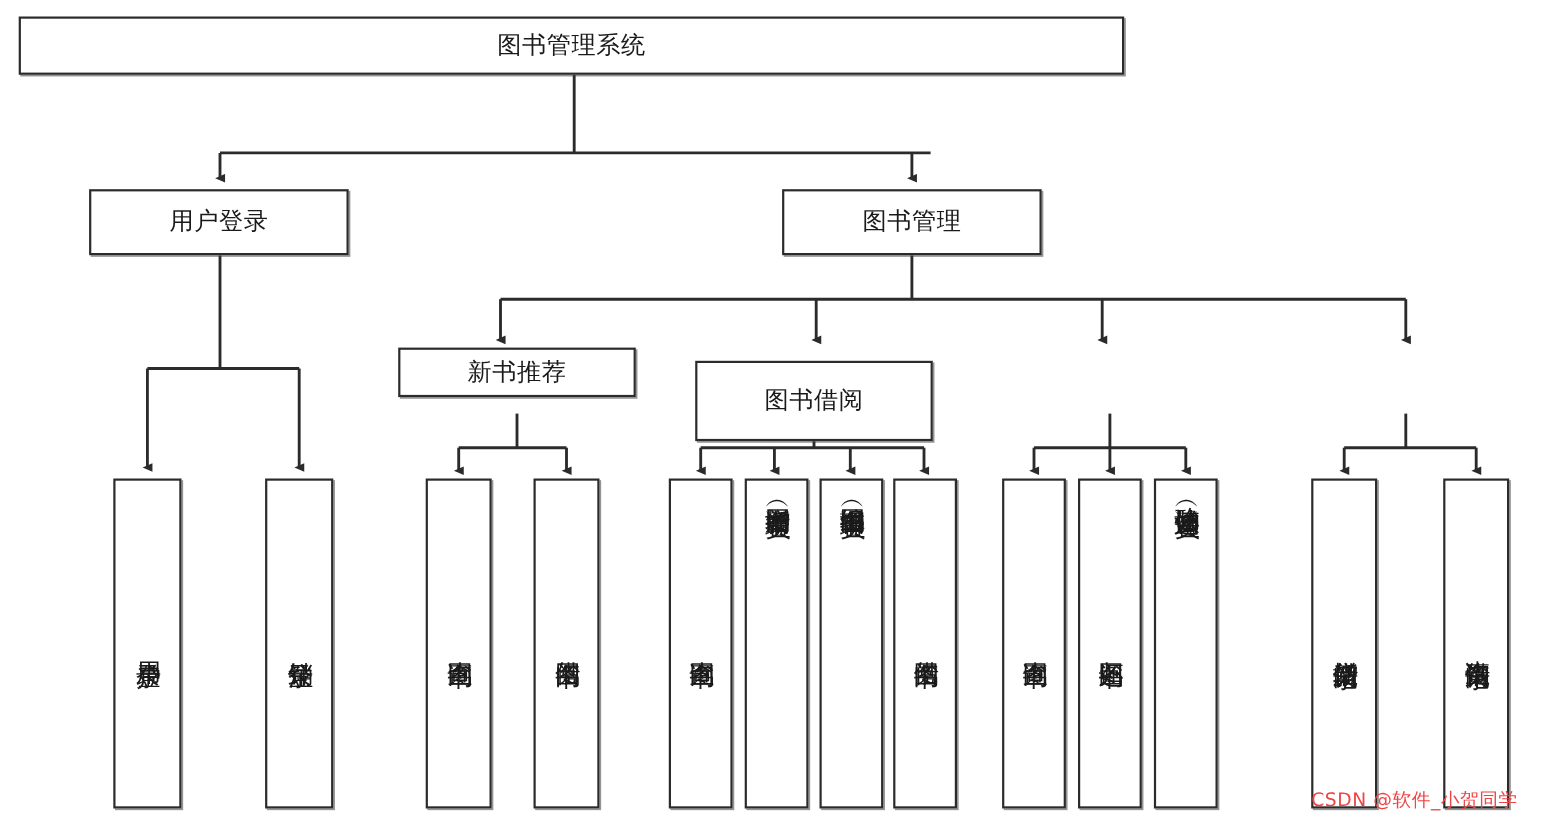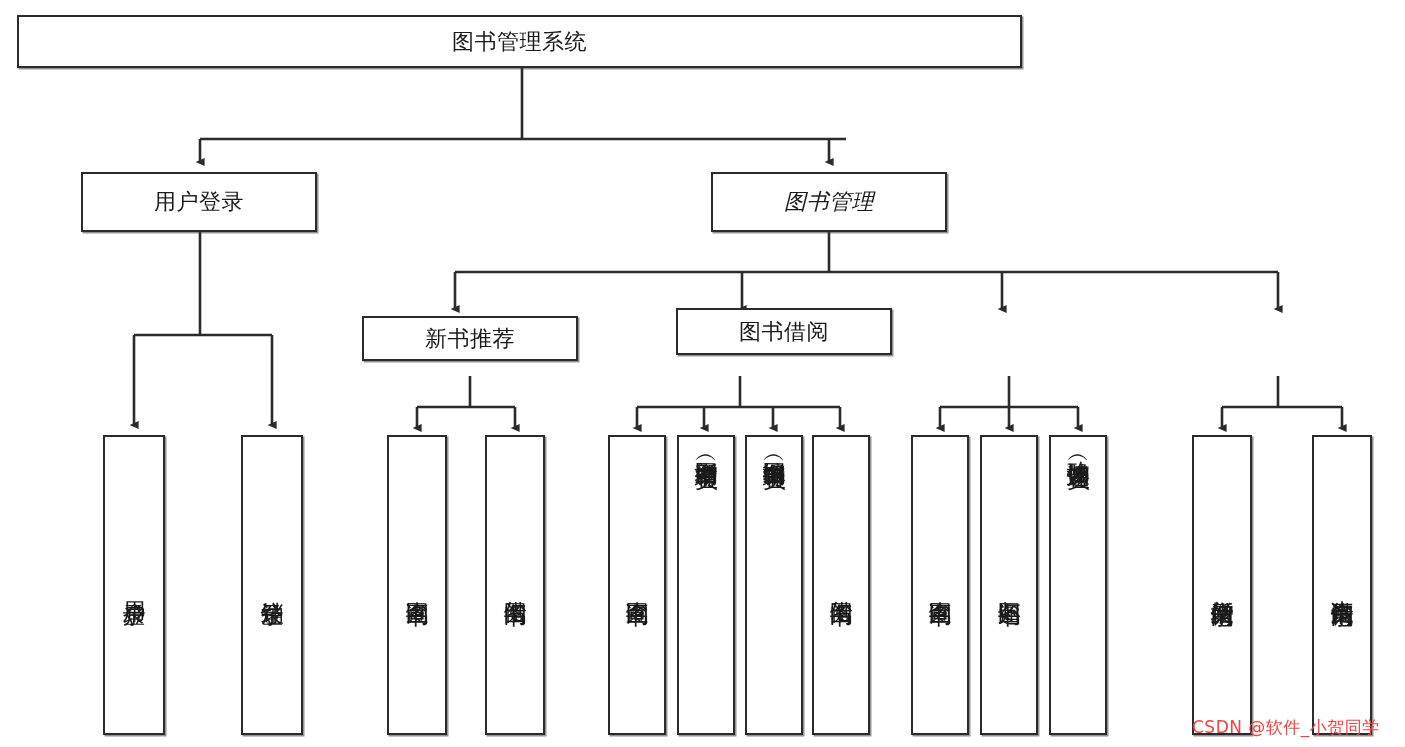--- a/index.html
+++ b/index.html
@@ -128,28 +128,28 @@
     </g>
   </svg>
 
   <div class="node horiz" style="left:17px; top:15px; width:1005px; height:53px;">
     <span class="label">图书管理系统</span>
   </div>
 
   <div class="node horiz" style="left:81px; top:172px; width:236px; height:60px;">
     <span class="label">用户登录</span>
   </div>
-  <div class="node horiz" style="left:711px; top:172px; width:236px; height:60px;font-style:italic;">
+  <div class="node horiz" style="left:711px; top:172px; width:236px; height:60px;">
     <span class="label">图书管理</span>
   </div>
 
   <div class="node horiz" style="left:362px; top:316px; width:216px; height:45px;">
     <span class="label">新书推荐</span>
   </div>
-  <div class="node horiz" style="left:632px; top:308px; width:216px; height:47px;margin-left:44px;">
+  <div class="node horiz" style="left:632px; top:328px; width:216px; height:73px;">
     <span class="label">图书借阅</span>
   </div>
 
   <div class="node vert mid" style="left:103px; top:435px; width:62px; height:300px;">
     <span class="label">用户登录</span>
   </div>
   <div class="node vert mid" style="left:241px; top:435px; width:62px; height:300px;">
     <span class="label">注销登录</span>
   </div>
 

